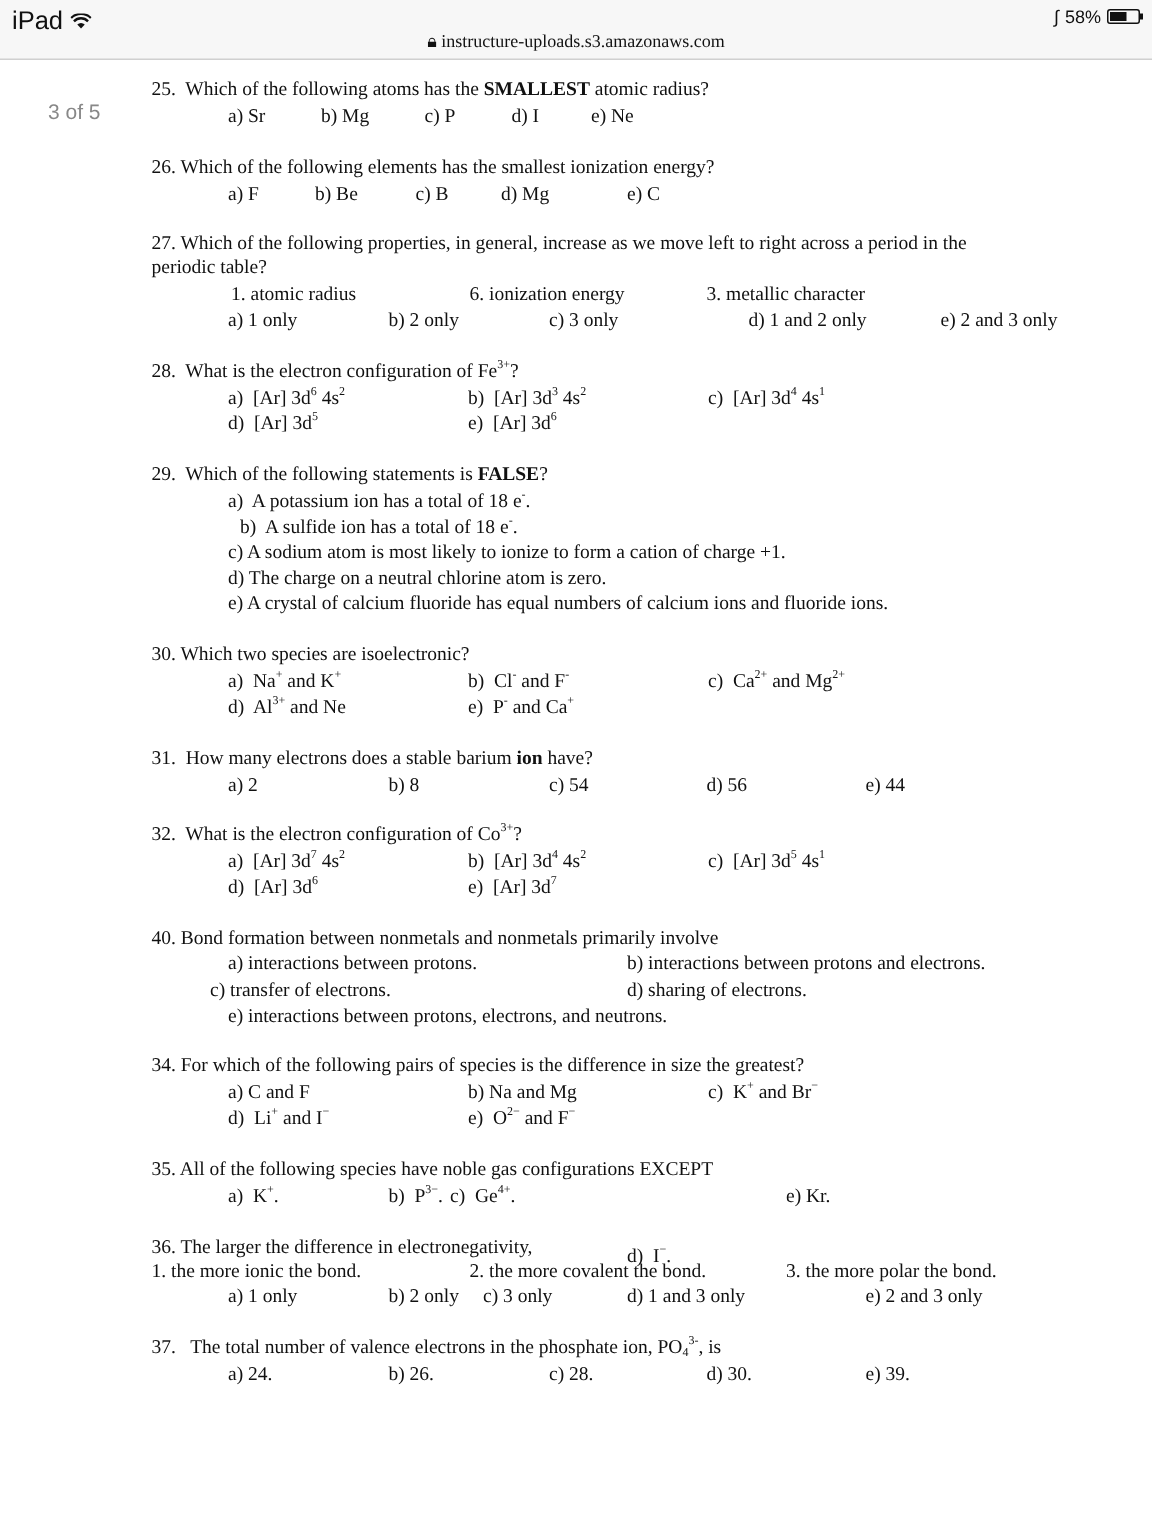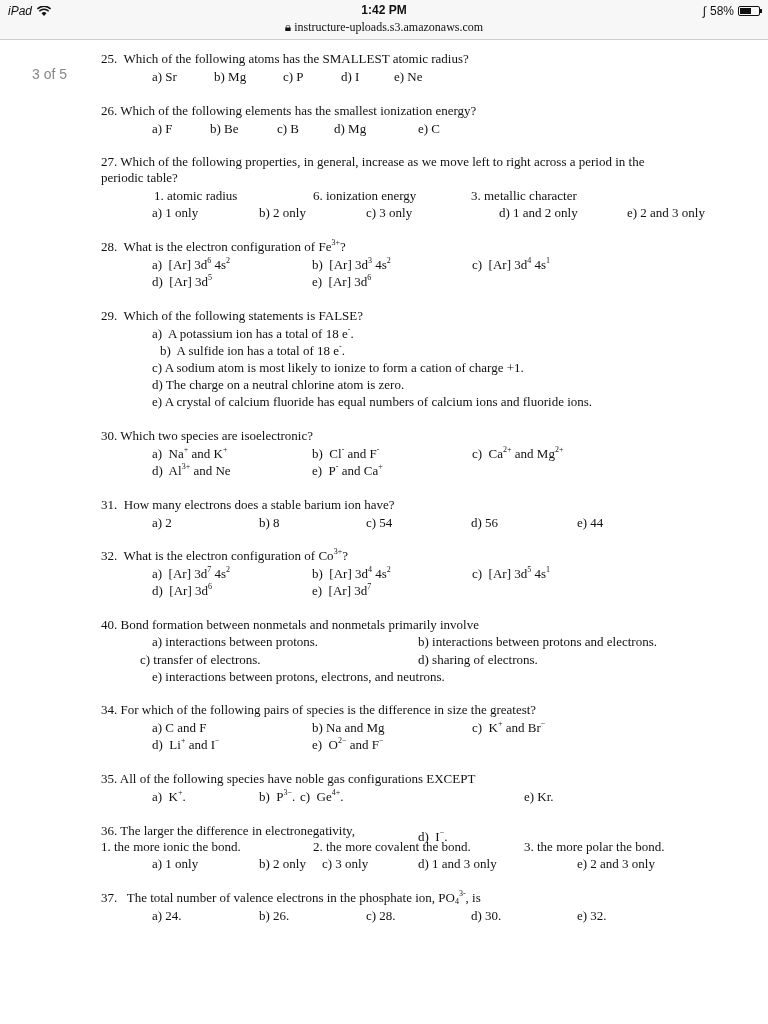--- a/index.html
+++ b/index.html
@@ -1,45 +1,44 @@
 <!DOCTYPE html>
 <html><head>
 <meta charset="utf-8">
 <style>
 *{margin:0;padding:0;box-sizing:border-box;}
 html,body{width:768px;height:1024px;overflow:hidden;background:#fff;}
 body{position:relative;font-family:"Liberation Serif",serif;color:#111;}
 .statusbar{position:absolute;top:0;left:0;width:768px;height:40px;background:#f7f7f7;border-bottom:1px solid #d0d0d0;font-family:"Liberation Sans",sans-serif;}
-.sb-left{position:absolute;left:8px;top:4px;font-size:12px;display:flex;align-items:center;gap:5px;font-style:italic;}
+.sb-left{position:absolute;left:8px;top:4px;font-size:17px;display:flex;align-items:center;gap:5px;}
 .sb-time{position:absolute;left:0;width:768px;top:3px;text-align:center;font-size:12px;font-weight:bold;}
 .sb-url{position:absolute;left:0;width:768px;top:20px;text-align:center;font-size:12px;font-family:Liberation Serif, serif;}
 .sb-right{position:absolute;right:8px;top:4px;font-size:12px;display:flex;align-items:center;gap:4px;}
 .battery{width:22px;height:10px;border:1px solid #111;border-radius:2px;position:relative;padding:1px;}
 .battery .fill{height:100%;background:#111;}
 .battery:after{content:"";position:absolute;right:-3px;top:2px;width:2px;height:4px;background:#111;}
 .page-ind{position:absolute;left:32px;top:66px;font-family:"Liberation Sans",sans-serif;font-size:14px;color:#888;}
 .doc{position:absolute;left:0;top:0;font-size:13px;line-height:17px;}
 .l{position:absolute;white-space:nowrap;}
 sup{font-size:8px;vertical-align:6px;line-height:0;}
 sub{font-size:8px;vertical-align:-2px;line-height:0;}
-b{font-weight:normal;}
+b{font-weight:bold;}
 </style>
 </head>
 <body>
 
 <div class="statusbar">
   <div class="sb-left">
     <span>iPad</span>
     <svg width="14" height="11" viewBox="0 0 14 11">
         <path d="M7 10 L4.5 7.3 A3.6 3.6 0 0 1 9.5 7.3 Z" fill="#111"></path>
         <path d="M2.3 5.2 A6.5 6.5 0 0 1 11.7 5.2" stroke="#111" stroke-width="1.6" fill="none"></path>
         <path d="M0.4 3 A9.3 9.3 0 0 1 13.6 3" stroke="#111" stroke-width="1.6" fill="none"></path>
       </svg>
   </div>
-  <div class="sb-time">1:42 PM</div>
   <div class="sb-url"><span>🔒︎</span> <span>instructure-uploads.s3.amazonaws.com</span></div>
   <div class="sb-right">
     <span>∫</span>
     <span>58%</span>
     <span class="battery">
         <span class="fill" style="display:block;width:63%"></span>
       </span>
   </div>
 </div>
 
@@ -136,14 +135,14 @@
   <div class="l" style="left:259px;top:855px">b)  2 only</div>
   <div class="l" style="left:322px;top:855px">c)  3 only</div>
   <div class="l" style="left:418px;top:855px">d)  1 and 3 only</div>
   <div class="l" style="left:577px;top:855px">e)  2 and 3 only</div>
 
   <div class="l" style="left:101px;top:889px">37.&nbsp;&nbsp; The total number of valence electrons in the phosphate ion, PO<sub>4</sub><sup>3-</sup>, is</div>
   <div class="l" style="left:152px;top:907px">a)  24.</div>
   <div class="l" style="left:259px;top:907px">b)  26.</div>
   <div class="l" style="left:366px;top:907px">c)  28.</div>
   <div class="l" style="left:471px;top:907px">d)  30.</div>
-  <div class="l" style="left:577px;top:907px">e)  32.</div>
+  <div class="l" style="left:577px;top:907px">e)  39.</div>
 </div>
 
 </body></html>

